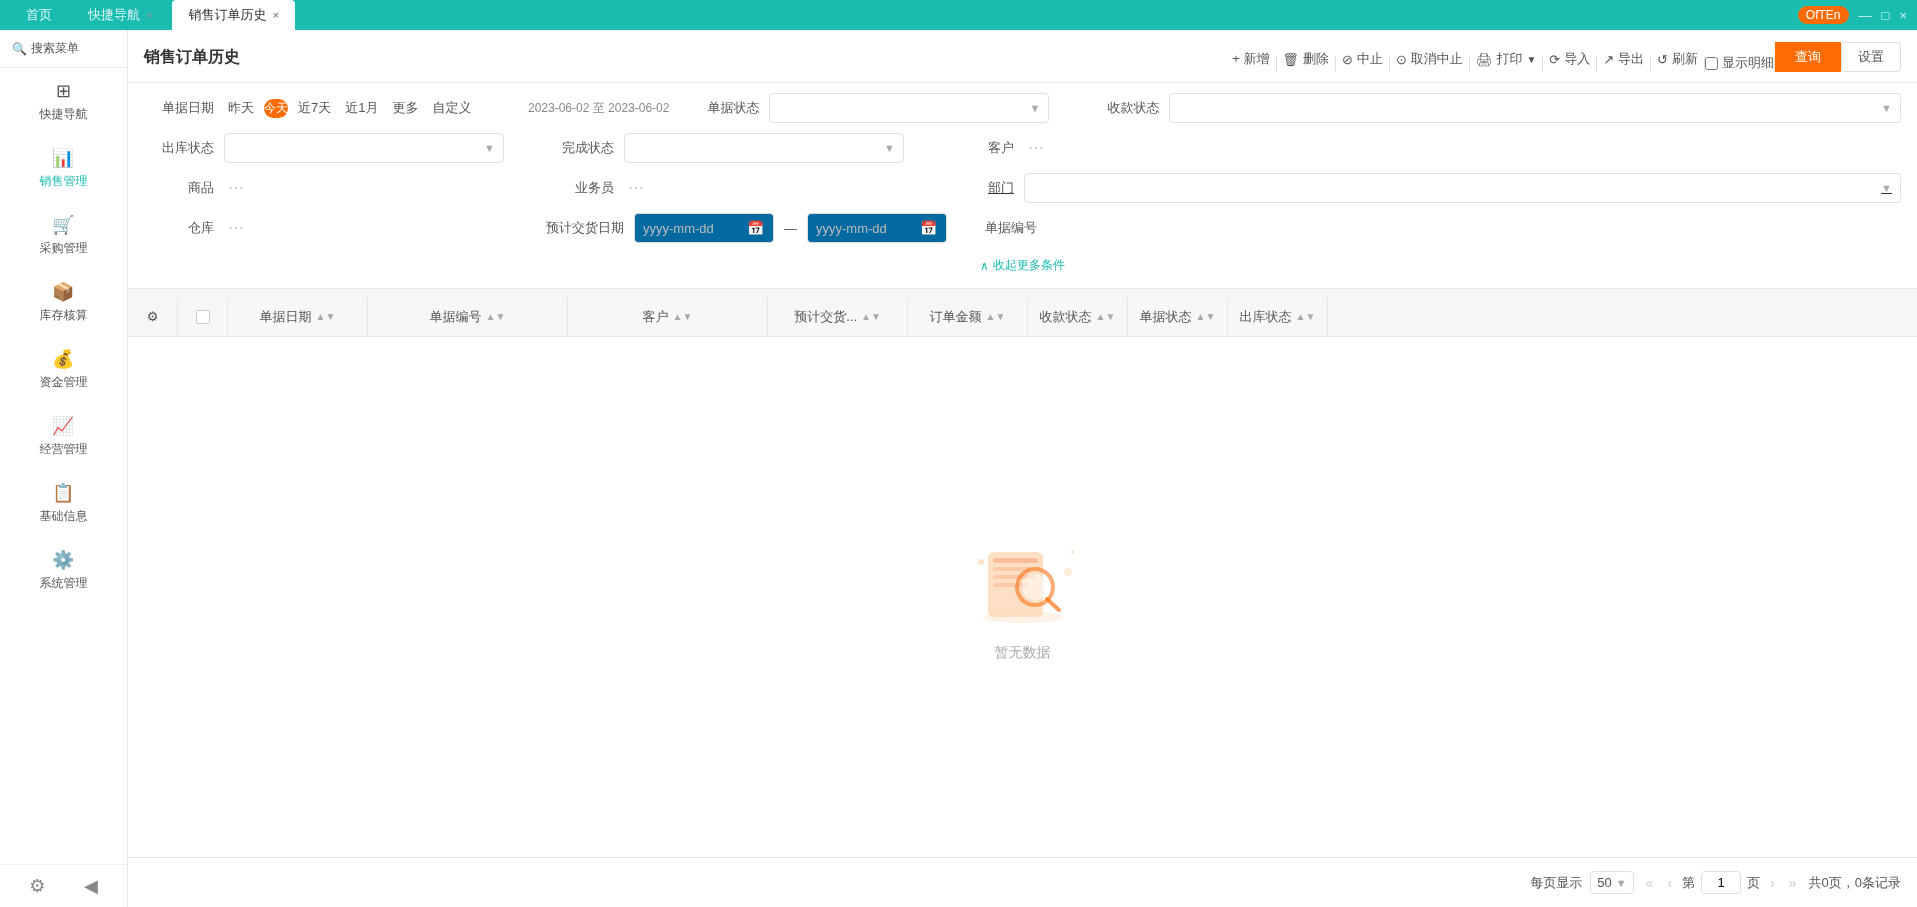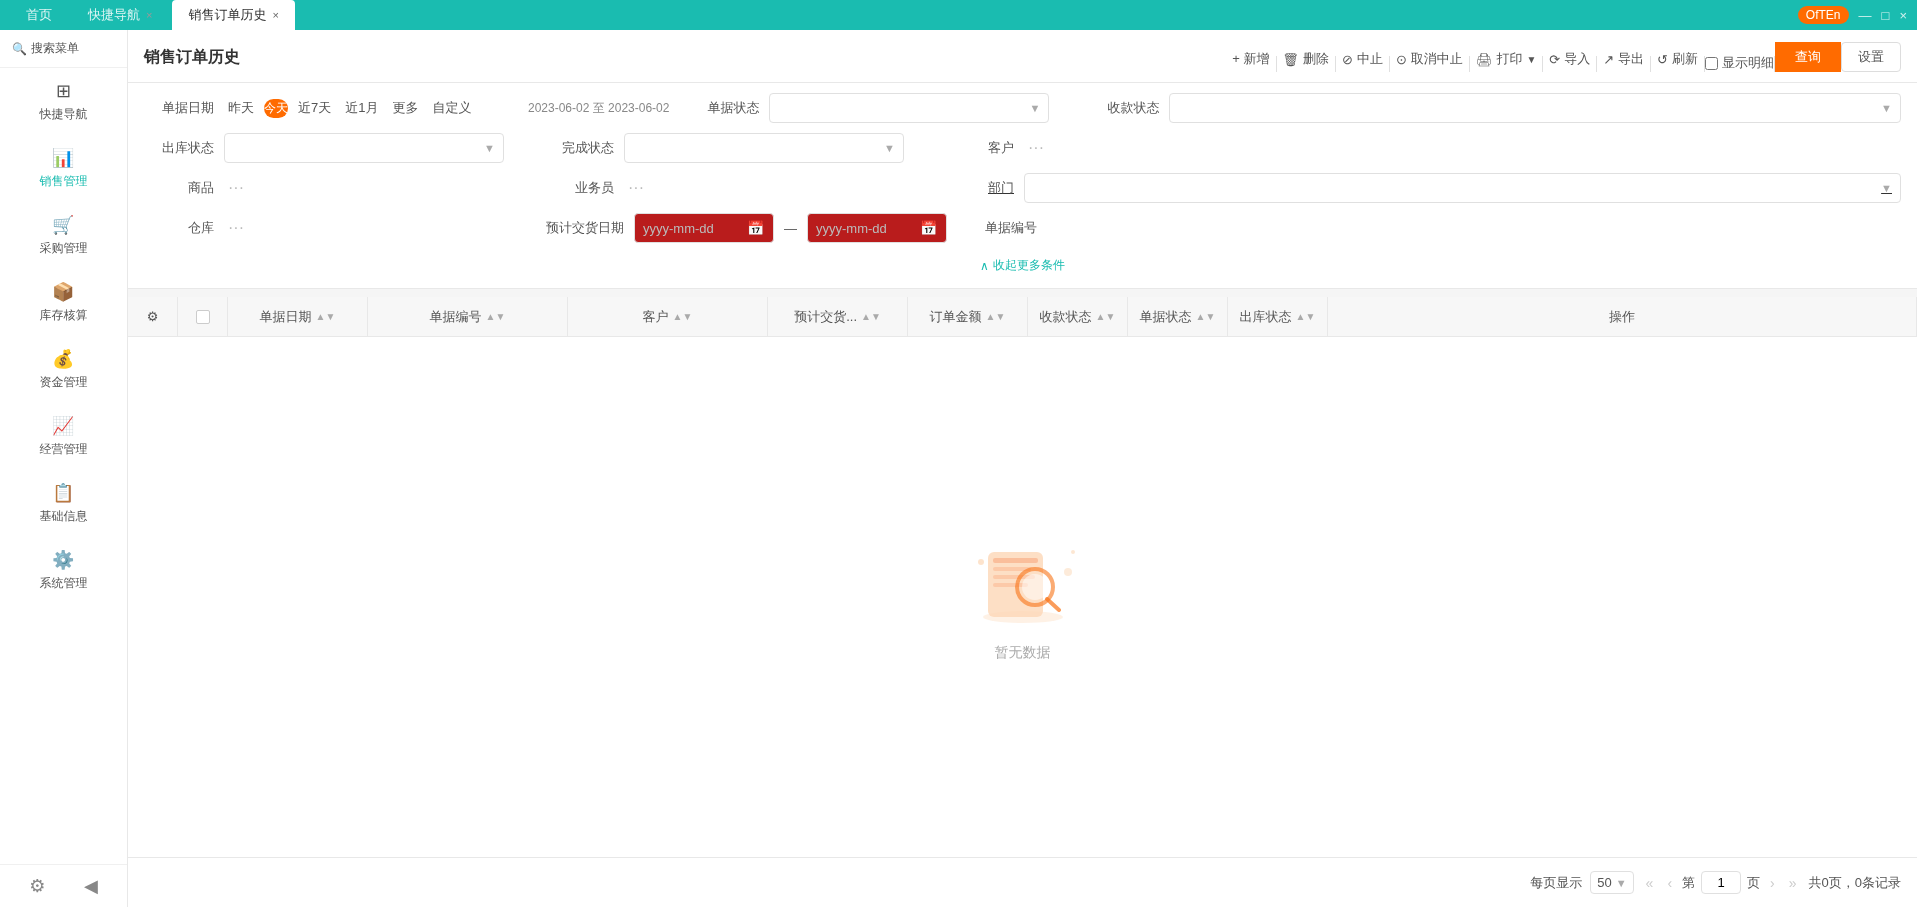--- a/index.html
+++ b/index.html
@@ -45,21 +45,21 @@
     .filter-label { width: 80px; color: #555; font-size: 13px; text-align: right; padding-right: 10px; flex-shrink: 0; }
     .filter-value { display: flex; align-items: center; gap: 6px; flex: 1; }
     .date-tag { background: #ff6b00; color: #fff; border-radius: 10px; padding: 1px 0; font-size: 12px; cursor: pointer; }
     .date-option { color: #555; font-size: 13px; cursor: pointer; padding: 1px 4px; }
     .filter-select { border: 1px solid #e0e0e0; border-radius: 4px; padding: 4px 8px; font-size: 13px; color: #555; min-width: 180px; display: flex; align-items: center; justify-content: space-between; cursor: pointer; background: #fff; height: 30px; }
     .filter-select-wide { min-width: 280px; }
     .dots-btn { color: #bbb; font-size: 16px; cursor: pointer; padding: 0 4px; }
     .filter-col { display: flex; align-items: center; min-width: 380px; }
     .filter-col-mid { display: flex; align-items: center; min-width: 380px; }
     .filter-col-right { display: flex; align-items: center; flex: 1; }
-    .date-input { border: 1px solid #e0e0e0; border-radius: 4px; padding: 4px 8px; font-size: 13px; color: #bbb; width: 140px; height: 30px; display: flex; align-items: center; justify-content: space-between; background: #b91c1c; cursor: pointer; }
+    .date-input { border: 1px solid #e0e0e0; border-radius: 4px; padding: 4px 8px; font-size: 13px; color: #bbb; width: 140px; height: 30px; display: flex; align-items: center; justify-content: space-between; background: #0369a1; cursor: pointer; }
     .date-dash { padding: 0 6px; color: #555; }
     .cal-icon { color: #bbb; font-size: 14px; }
     .collapse-btn { display: flex; align-items: center; gap: 4px; color: #1abcb0; font-size: 12px; cursor: pointer; justify-content: center; padding: 4px 0; }
 
     
     .table-area { flex: 1; background: #fff; margin: 8px 0 0; overflow: hidden; display: flex; flex-direction: column; }
     .table-header { display: flex; align-items: center; background: #f7f7f7; border-bottom: 1px solid #e8e8e8; padding: 0; height: 40px; }
     .th-cell { display: flex; align-items: center; justify-content: center; font-size: 13px; color: #555; font-weight: 500; border-right: 1px solid #e8e8e8; padding: 0 8px; height: 100%; }
     .th-cell.checkbox { width: 50px; flex-shrink: 0; }
     .th-cell.gear { width: 50px; flex-shrink: 0; }
@@ -358,23 +358,20 @@
           <span class="sort-icon">▲▼</span>
         </div>
         <div class="th-cell order-status">
           <span>单据状态</span>
           <span class="sort-icon">▲▼</span>
         </div>
         <div class="th-cell out-status">
           <span>出库状态</span>
           <span class="sort-icon">▲▼</span>
         </div>
-        <div class="th-cell operation">
-          <span>操作</span>
-        </div>
       </div>
 
       <div class="empty-state">
         <div class="empty-svg-container">
           <svg width="120" height="100" viewBox="0 0 120 100">
 
             <ellipse cx="60" cy="85" rx="40" ry="6" fill="#fde4cc" opacity="0.5"></ellipse>
 
             <rect x="25" y="20" width="55" height="65" rx="6" fill="#fcd7b6" opacity="0.8"></rect>
             <rect x="30" y="26" width="45" height="5" rx="2" fill="#f9a87e" opacity="0.6"></rect>

